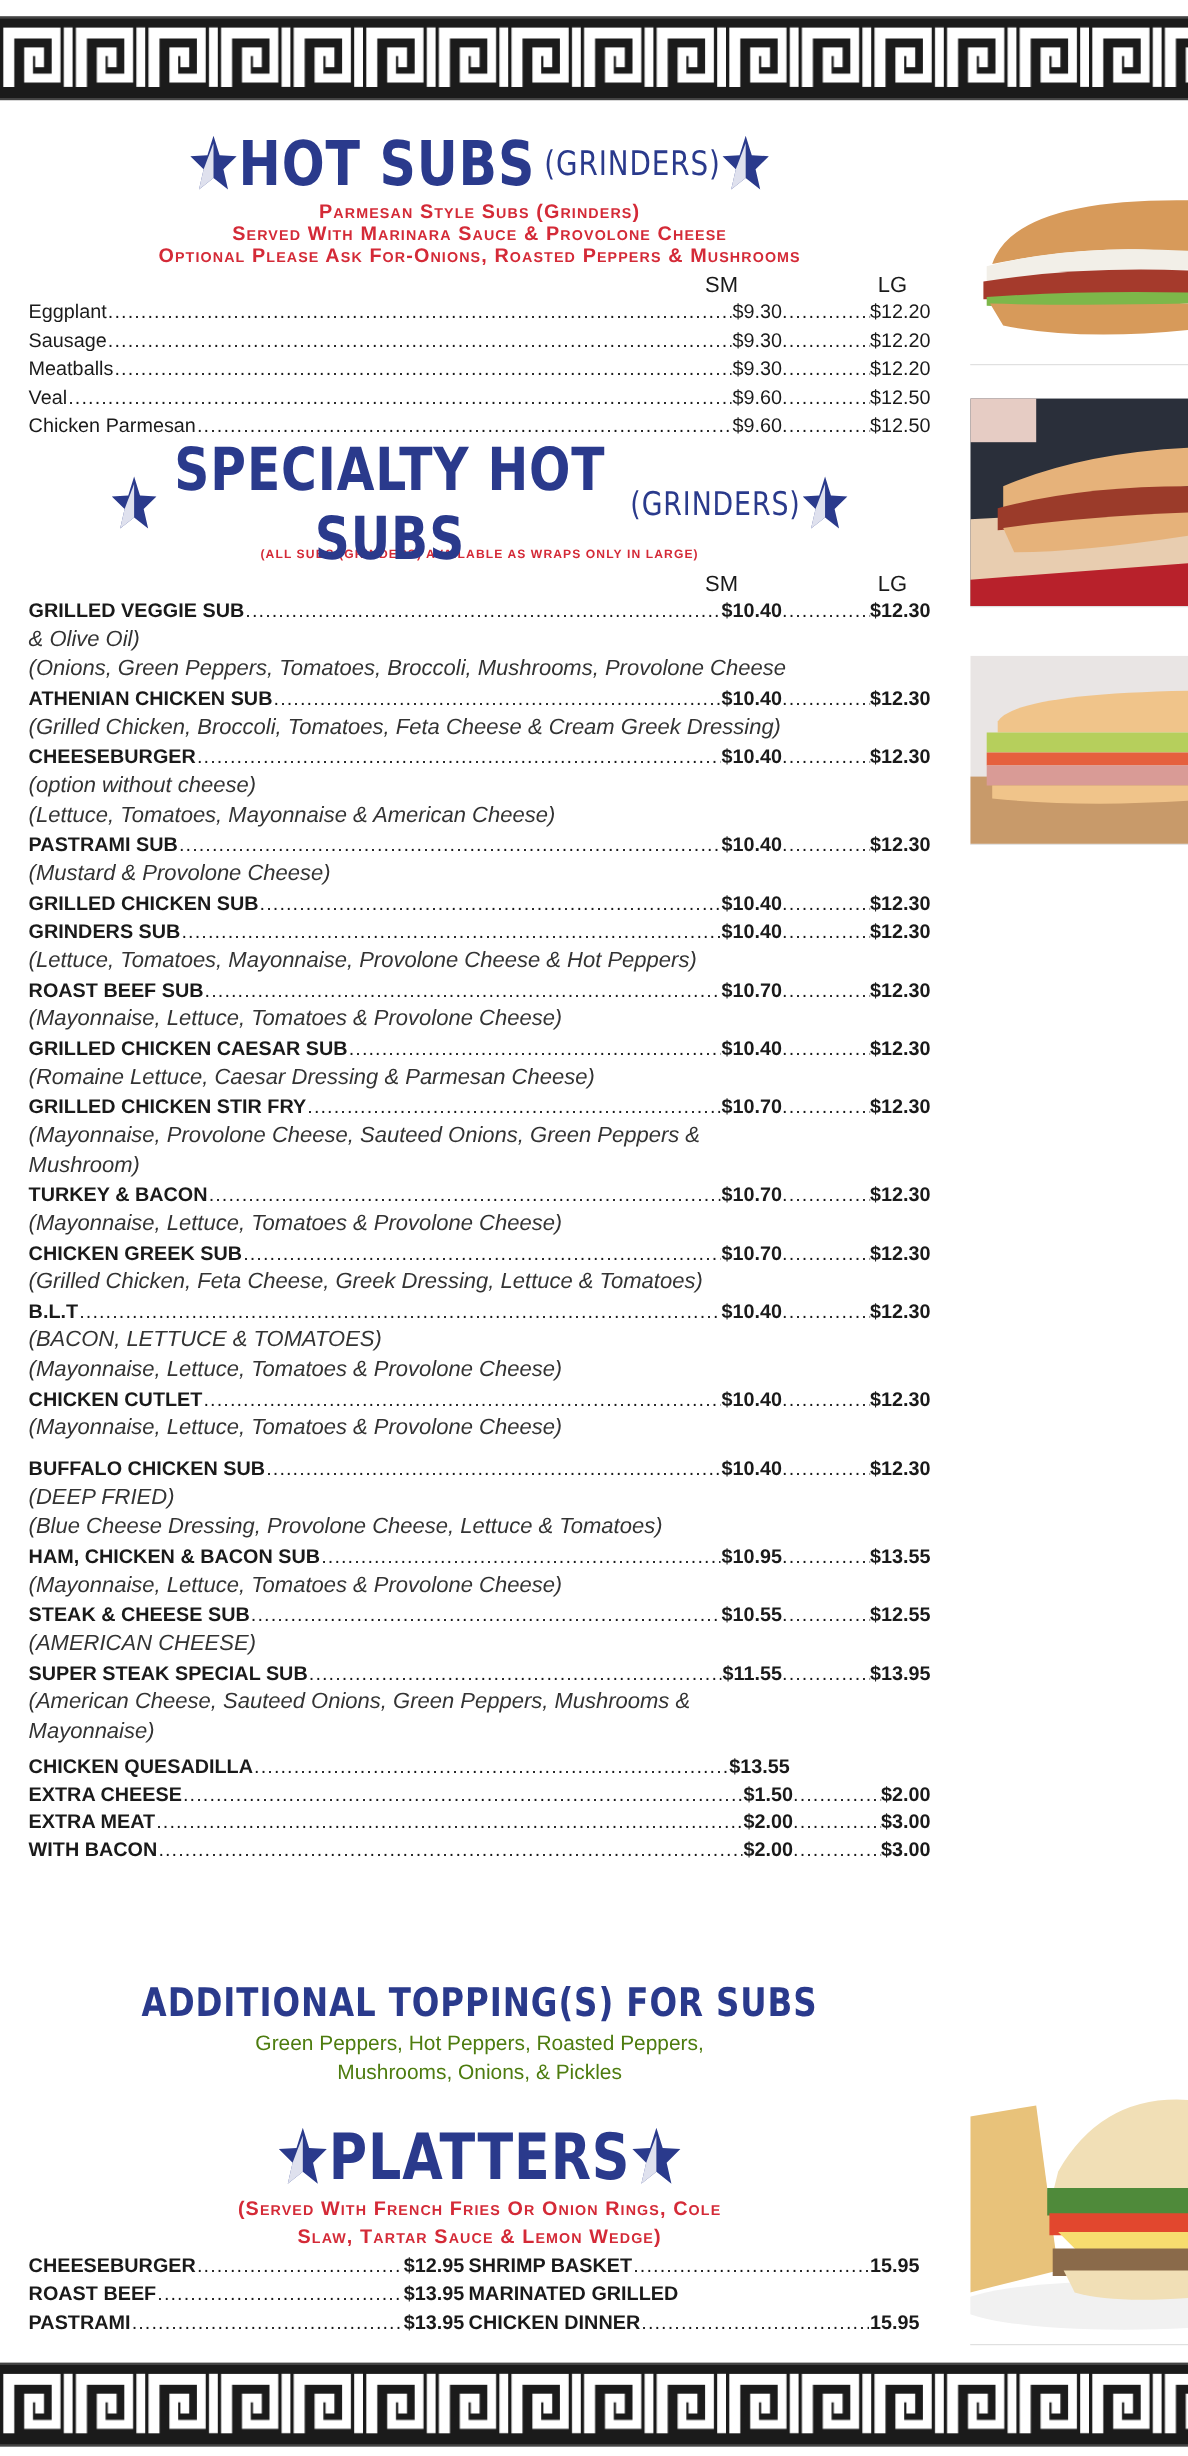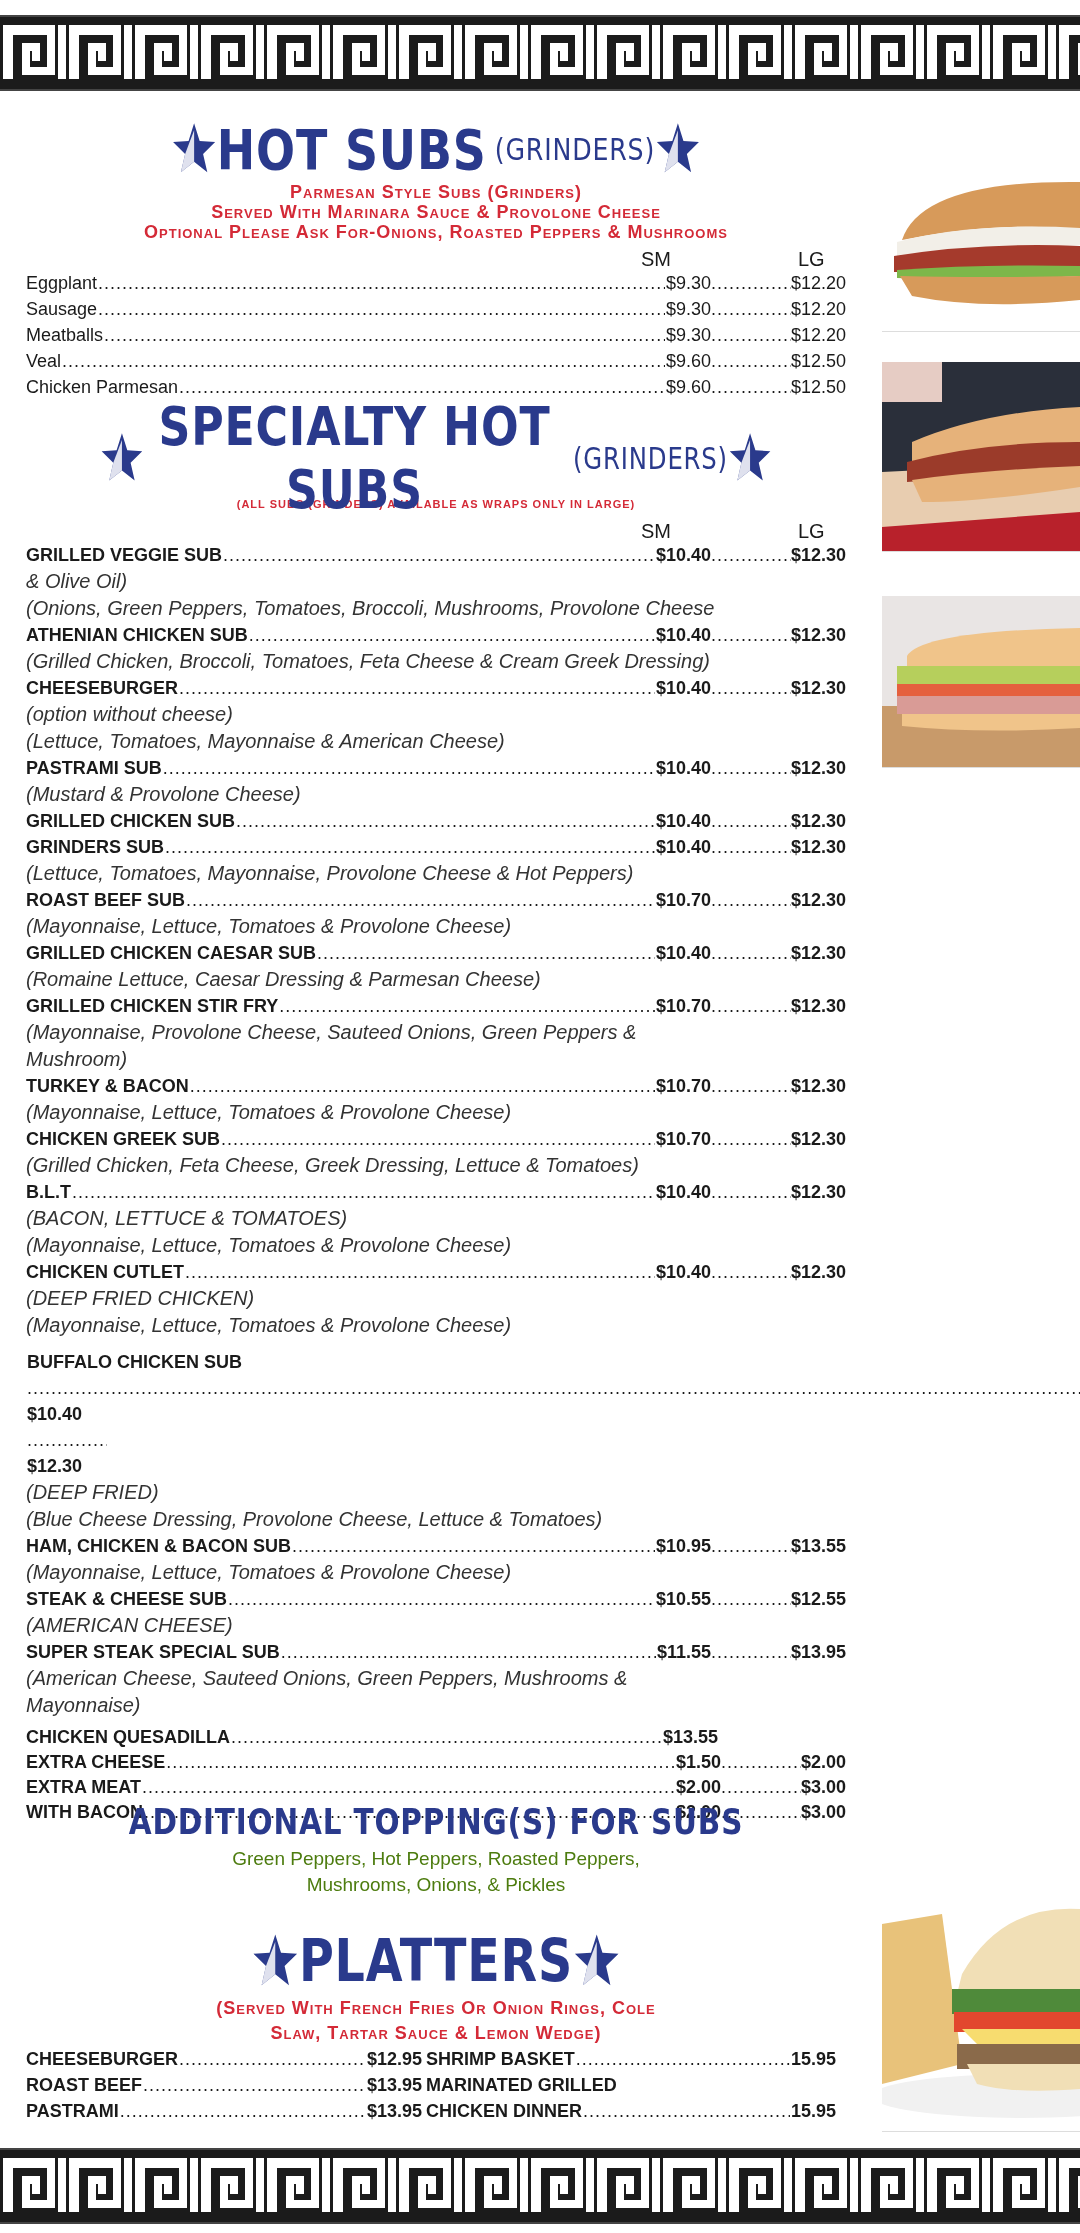--- a/index.html
+++ b/index.html
@@ -309,23 +309,22 @@
       </div>
       <div class="desc">(BACON, LETTUCE &amp; TOMATOES)</div>
       <div class="desc">(Mayonnaise, Lettuce, Tomatoes &amp; Provolone Cheese)</div>
       <div class="row">
         <span class="name">CHICKEN CUTLET</span>
         <span class="dots"></span>
         <span class="price">$10.40</span>
         <span class="dots2"></span>
         <span class="price">$12.30</span>
       </div>
-      <div class="desc">(DEEP FRIED CHICKEN)</div>
       <div class="desc">(Mayonnaise, Lettuce, Tomatoes &amp; Provolone Cheese)</div>
-      <div class="row" style="margin-top:10px;flex-direction:column;">
+      <div class="row" style="margin-top:10px;">
         <span class="name">BUFFALO CHICKEN SUB</span>
         <span class="dots"></span>
         <span class="price">$10.40</span>
         <span class="dots2"></span>
         <span class="price">$12.30</span>
       </div>
       <div class="desc">(DEEP FRIED)</div>
       <div class="desc">(Blue Cheese Dressing, Provolone Cheese, Lettuce &amp; Tomatoes)</div>
       <div class="row">
         <span class="name">HAM, CHICKEN &amp; BACON SUB</span>

